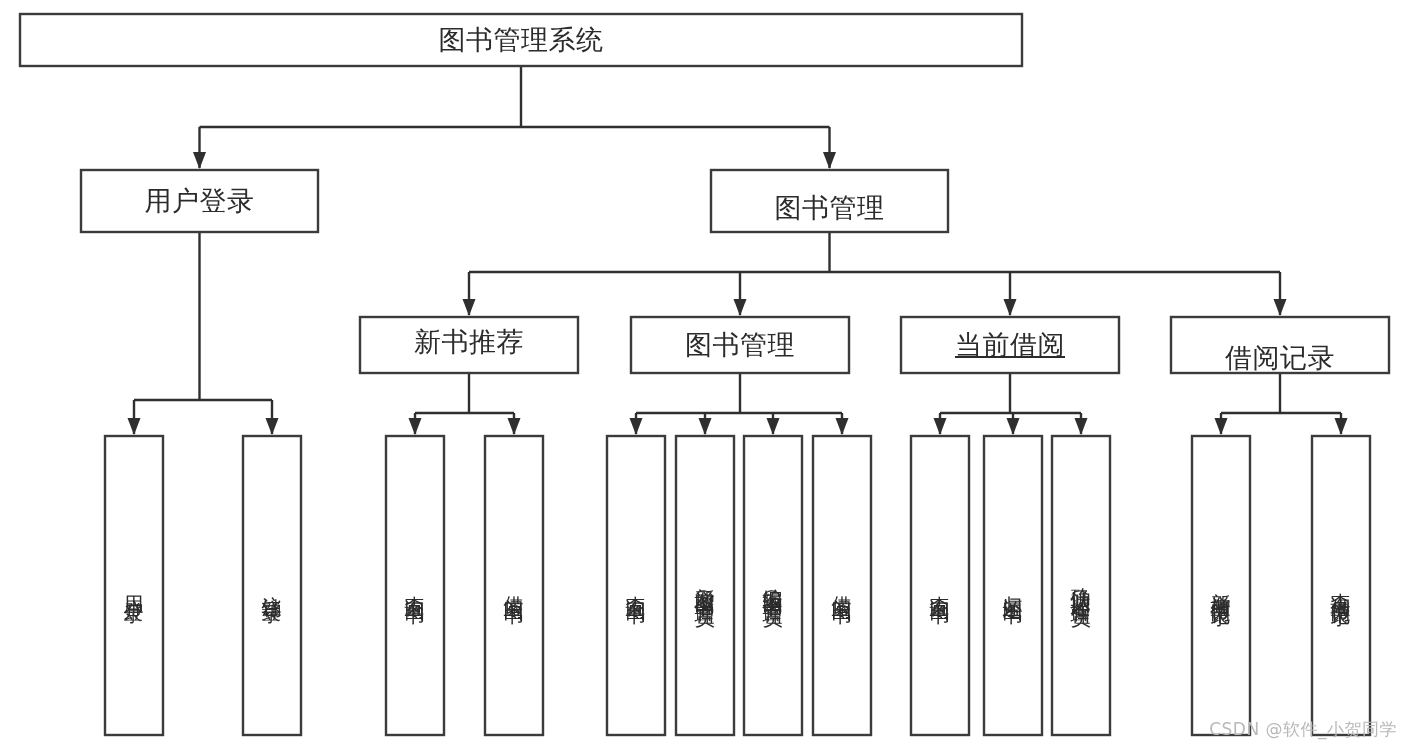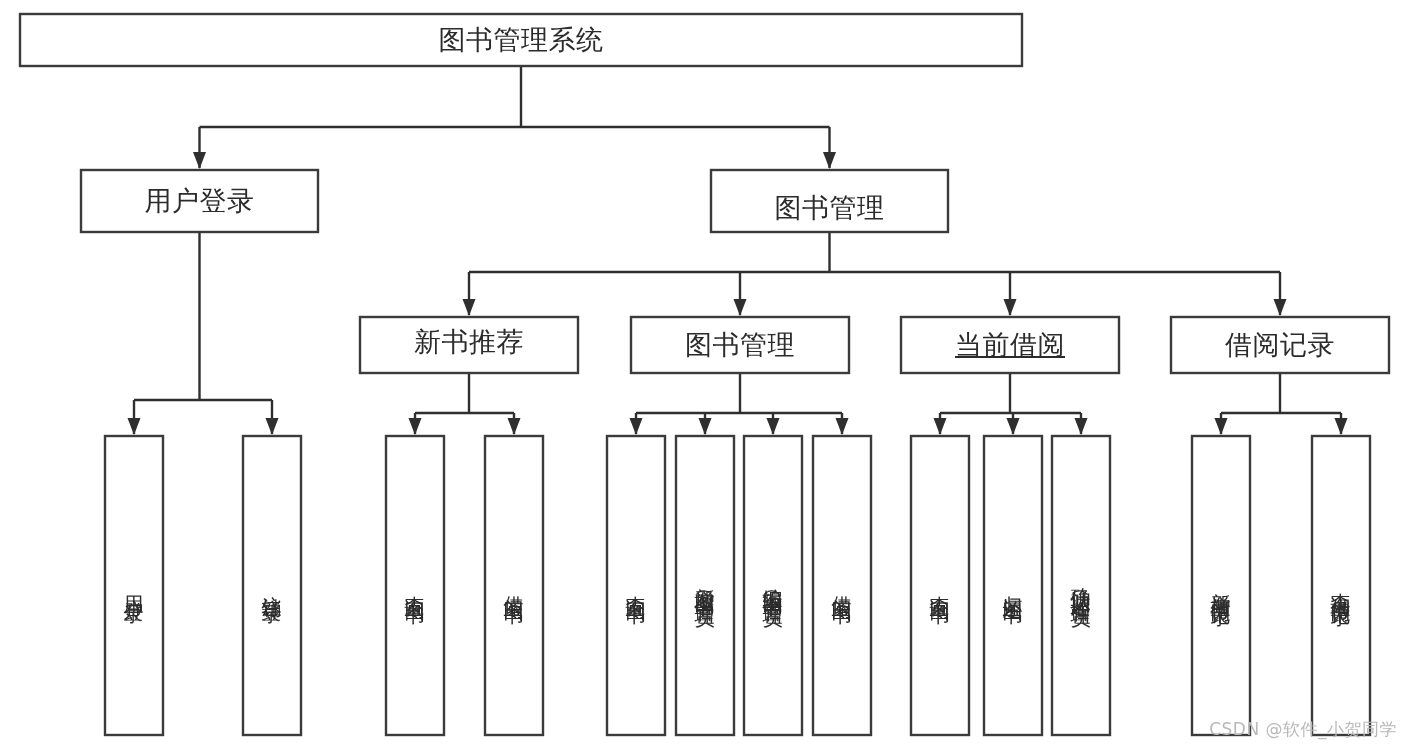--- a/index.html
+++ b/index.html
@@ -159,21 +159,21 @@
         <rect x="1312" y="436" width="58" height="299" class="node-box"></rect>
       </g>
   </svg>
   <div id="labels-layer">
       <div class="node-label-h" style="left: 20px; top: 14px; width: 1002px; height: 52px;">图书管理系统</div>
       <div class="node-label-h" style="left: 81px; top: 170px; width: 237px; height: 62px;">用户登录</div>
       <div class="node-label-h" style="left: 711px; top: 170px; width: 237px; height: 75px;">图书管理</div>
       <div class="node-label-h" style="left: 360px; top: 317px; width: 218px; height: 50px;">新书推荐</div>
       <div class="node-label-h" style="left: 631px; top: 317px; width: 218px; height: 56px;">图书管理</div>
       <div class="node-label-h" style="left: 901px; top: 317px; width: 218px; height: 56px; text-decoration: underline;">当前借阅</div>
-      <div class="node-label-h" style="left: 1171px; top: 317px; width: 218px; height: 56px;">借阅记录</div>
+      <div class="node-label-h" style="left: 1171px; top: 330px; width: 218px; height: 56px;">借阅记录</div>
       <div class="node-label-v" style="left: 105px; top: 436px; width: 58px; height: 299px;">用户登录</div>
       <div class="node-label-v" style="left: 243px; top: 436px; width: 58px; height: 299px;">注销登录</div>
       <div class="node-label-v" style="left: 386px; top: 436px; width: 58px; height: 299px;">查询图书</div>
       <div class="node-label-v" style="left: 485px; top: 436px; width: 58px; height: 299px;">借阅图书</div>
       <div class="node-label-v" style="left: 607px; top: 436px; width: 58px; height: 299px;">查询图书</div>
       <div class="node-label-v" style="left: 676px; top: 436px; width: 58px; height: 299px;">新增图书（管理员）</div>
       <div class="node-label-v" style="left: 744px; top: 436px; width: 58px; height: 299px;">编辑图书（管理员）</div>
       <div class="node-label-v" style="left: 813px; top: 436px; width: 58px; height: 299px;">借阅图书</div>
       <div class="node-label-v" style="left: 911px; top: 436px; width: 58px; height: 299px;">查询图书</div>
       <div class="node-label-v" style="left: 984px; top: 436px; width: 58px; height: 299px;">归还图书</div>

